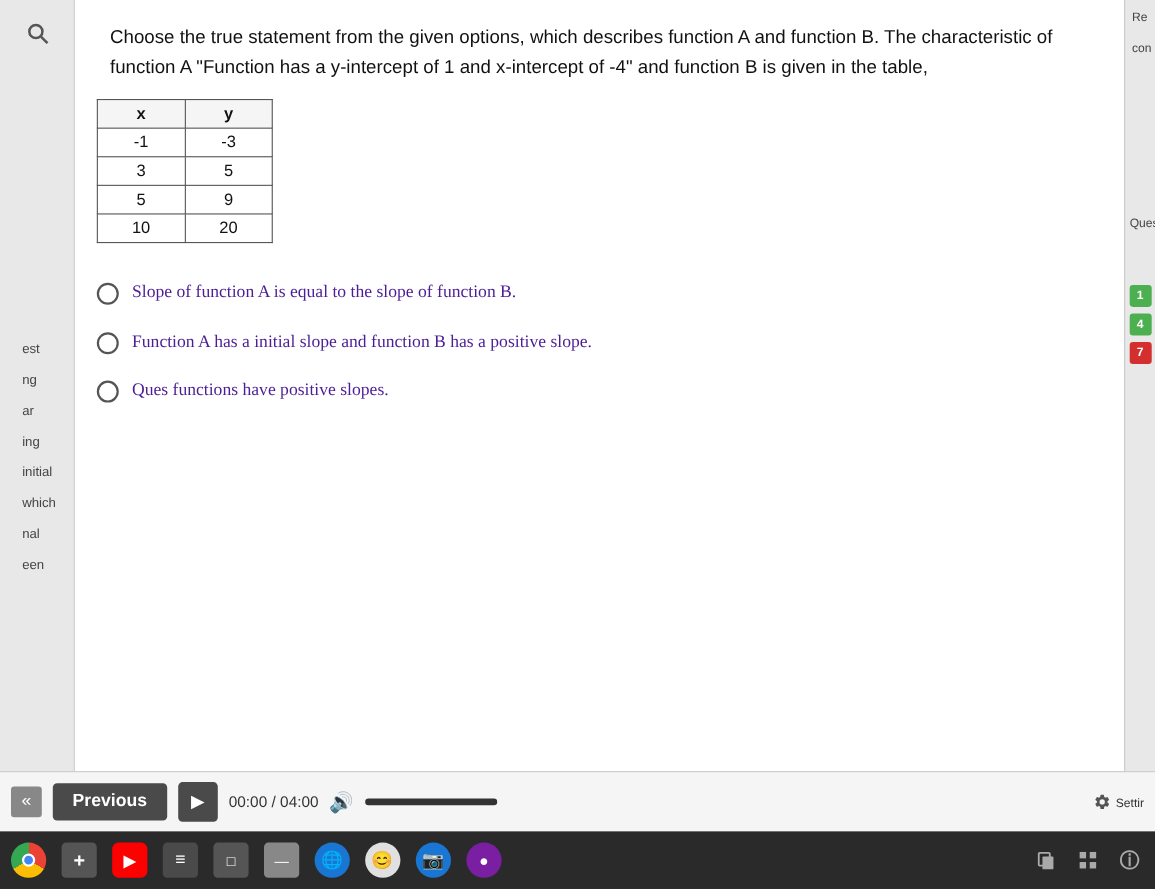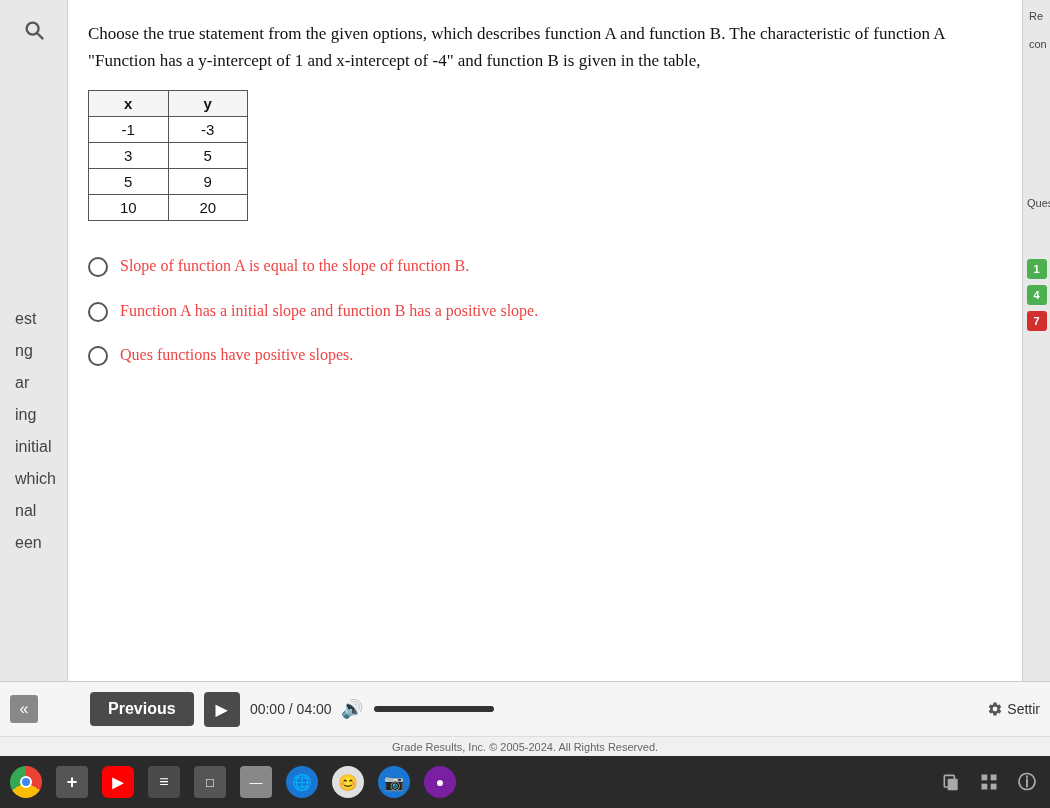--- a/index.html
+++ b/index.html
@@ -85,21 +85,22 @@
       display: flex;
       flex-direction: column;
       overflow-y: auto;
     }
 
     .question-text {
       font-size: 17px;
       line-height: 1.6;
       color: #111;
       margin-bottom: 16px;
-      font-family: Liberation Serif, serif;
+      font-family: Liberation Sans, sans-serif;
+      margin-left: 12px;
     }
 
     
     .data-table {
       border-collapse: collapse;
       margin-bottom: 24px;
       width: 160px;
     }
 
     .data-table th,
@@ -136,21 +137,21 @@
       height: 20px;
       border-radius: 50%;
       border: 2px solid #555;
       flex-shrink: 0;
       margin-top: 2px;
       background: white;
     }
 
     .option-label {
       font-size: 16px;
-      color: #ef4444;
+      color: #4c1d95;
       line-height: 1.4;
       font-family: Georgia, serif;
     }
 
     
     .right-sidebar-content {
       display: flex;
       flex-direction: column;
       gap: 6px;
       padding-top: 40px;
@@ -184,21 +185,20 @@
 
     .toolbar-prev-btn {
       background: #4a4a4a;
       color: white;
       border: none;
       border-radius: 4px;
       padding: 8px 18px;
       font-size: 16px;
       font-weight: bold;
       cursor: pointer;
-      margin-left: 42px;
     }
 
     .toolbar-play-btn {
       background: #4a4a4a;
       color: white;
       border: none;
       border-radius: 4px;
       padding: 8px 12px;
       cursor: pointer;
       font-size: 16px;
@@ -218,25 +218,25 @@
     .toolbar-progress {
       flex: 1;
       height: 6px;
       background: #333;
       border-radius: 3px;
       max-width: 120px;
     }
 
     .toolbar-settings {
       margin-left: auto;
-      font-size: 14px;
+      font-size: 11px;
       color: #333;
       cursor: pointer;
       display: flex;
-      align-items: flex-start;
+      align-items: flex-end;
       gap: 4px;
     }
 
     .toolbar-settings svg {
       width: 16px;
       height: 16px;
     }
 
     
     .footer-copyright {
@@ -302,21 +302,21 @@
     }
 
     
     .content-wrapper {
       display: flex;
       flex: 1;
       overflow: hidden;
     }
 
     .partial-text {
-      font-size: 16px;
+      font-size: 12px;
       color: #444;
     }
 
     .right-sidebar-top {
       font-size: 11px;
       color: #444;
       padding: 5px 2px;
     }
   </style>
 </head>
@@ -414,23 +414,20 @@
     <span class="toolbar-volume">🔊</span>
     <div class="toolbar-progress"></div>
     <div class="toolbar-settings">
       <svg viewBox="0 0 24 24" fill="#555">
         <path d="M19.14 12.94c.04-.3.06-.61.06-.94s-.02-.64-.07-.94l2.03-1.58a.49.49 0 0 0 .12-.61l-1.92-3.32a.49.49 0 0 0-.59-.22l-2.39.96a7.02 7.02 0 0 0-1.62-.94l-.36-2.54a.48.48 0 0 0-.48-.41h-3.84a.48.48 0 0 0-.47.41l-.36 2.54a7.17 7.17 0 0 0-1.62.94l-2.39-.96a.49.49 0 0 0-.59.22L2.74 8.87a.48.48 0 0 0 .12.61l2.03 1.58c-.05.3-.08.62-.08.94s.02.64.07.94l-2.03 1.58a.49.49 0 0 0-.12.61l1.92 3.32c.12.22.37.29.59.22l2.39-.96c.5.36 1.04.67 1.62.94l.36 2.54c.05.24.27.41.48.41h3.84c.22 0 .43-.17.47-.41l.36-2.54a7.02 7.02 0 0 0 1.62-.94l2.39.96c.22.08.47 0 .59-.22l1.92-3.32a.47.47 0 0 0-.12-.61l-2.01-1.58zM12 15.6A3.6 3.6 0 0 1 8.4 12 3.6 3.6 0 0 1 12 8.4a3.6 3.6 0 0 1 3.6 3.6 3.6 3.6 0 0 1-3.6 3.6z"></path>
       </svg>
       <span>Settir</span>
     </div>
   </div>
 
-  <div class="footer-copyright">
-    <span>Grade Results, Inc. © 2005-2024. All Rights Reserved.</span>
-  </div>
 
   <div class="taskbar">
 
     <div class="taskbar-icon" style="background: conic-gradient(#ea4335 0deg 120deg, #fbbc04 120deg 240deg, #34a853 240deg 360deg); width:32px;height:32px;border-radius:50%;position:relative;">
       <div style="width:12px;height:12px;border-radius:50%;background:#4285f4;position:absolute;top:50%;left:50%;transform:translate(-50%,-50%);border:2px solid white;"></div>
     </div>
 
     <div class="taskbar-icon taskbar-icon-plus" style="color:white;font-size:18px;font-weight:bold;">+</div>
 
     <div class="taskbar-icon taskbar-icon-yt" style="color:white;font-size:14px;font-weight:bold;">▶</div>

